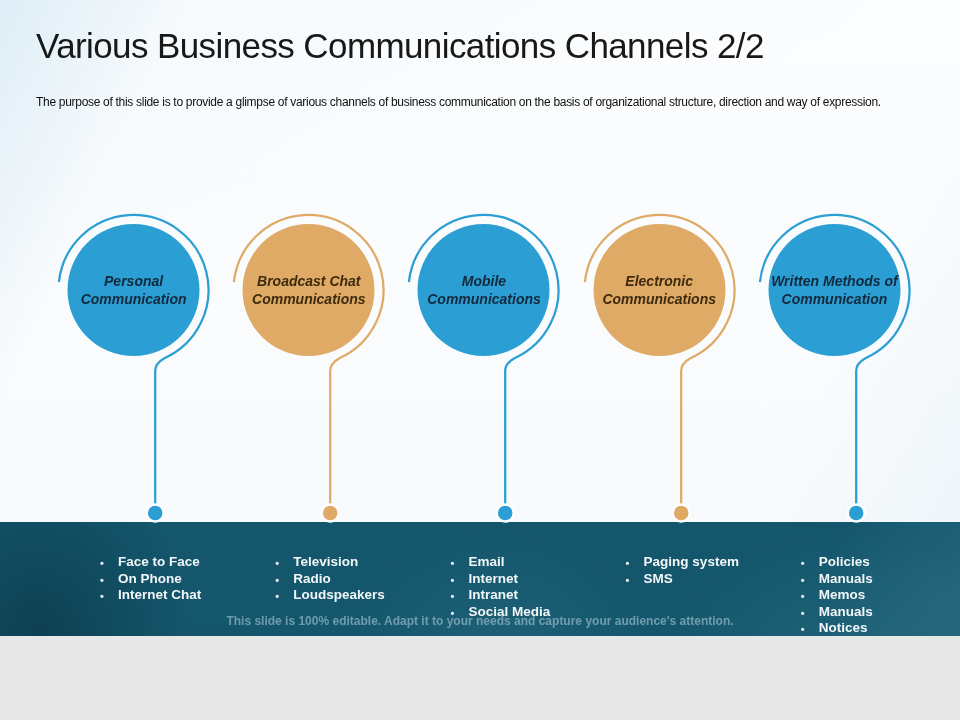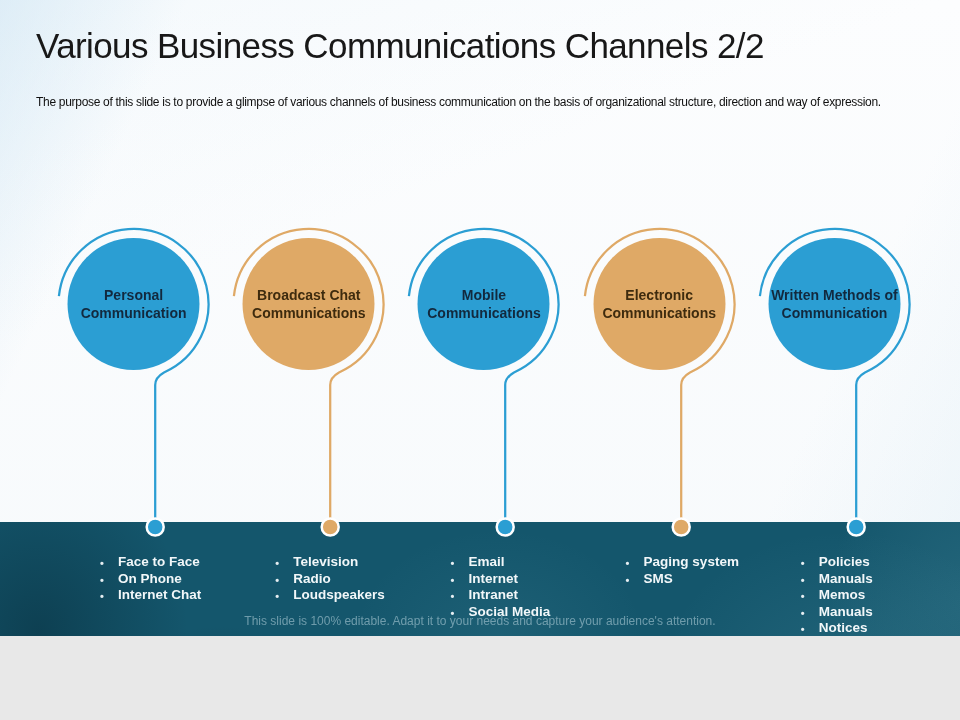--- a/index.html
+++ b/index.html
@@ -25,22 +25,22 @@
     background:
       linear-gradient(180deg, rgba(0,0,0,0) 82%, rgba(0,12,20,.28) 100%),
       radial-gradient(ellipse 230px 260px at 4% 55%, rgba(3,28,40,.38), transparent 65%),
       radial-gradient(ellipse 190px 150px at 23% 105%, rgba(4,30,42,.25), transparent 70%),
       radial-gradient(ellipse 210px 160px at 52% 60%, rgba(125,195,210,.09), transparent 70%),
       radial-gradient(ellipse 260px 200px at 88% 75%, rgba(135,205,220,.11), transparent 70%),
       radial-gradient(ellipse 200px 260px at 101% 40%, rgba(140,205,220,.13), transparent 70%),
       linear-gradient(#14566c,#14566c);
   }
   .columns{
-    position:absolute;left:46px;top:222px;width:876px;height:322px;
-    display:flex;z-index:2;
+    position:absolute;left:46px;top:208px;width:876px;height:322px;
+    display:flex;z-index:2;font-style:italic;
   }
   .col{position:relative;flex:1;}
   .col svg{position:absolute;left:0;top:0;display:block;}
   .ring{stroke:var(--c);stroke-width:2.25px;fill:none;}
   .disc{fill:var(--c);}
   .dot{fill:var(--c);stroke:#ffffff;stroke-width:2.5px;}
   .label{
     position:absolute;left:16px;right:16px;top:26px;height:112px;
     display:flex;align-items:center;justify-content:center;text-align:center;
     font-size:14px;font-weight:600;line-height:18px;color:var(--txt);
@@ -52,21 +52,21 @@
   .items li{
     position:relative;padding-left:18px;margin:0;
     color:#f2f7f9;font-size:13.5px;font-weight:600;line-height:16.6px;
   }
   .items li::before{
     content:"\2022";position:absolute;left:0;top:1px;
     font-size:11px;color:#e6eef2;
   }
   .footer{
     position:absolute;left:0;right:0;bottom:8px;text-align:center;z-index:3;
-    font-size:12px;font-weight:400;color:rgba(166,199,210,.62);
+    font-size:12px;font-weight:700;color:rgba(166,199,210,.62);
   }
 </style>
 </head>
 <body>
 
 <div class="slide">
   <h1 class="title">Various Business Communications Channels 2/2</h1>
   <p class="subtitle">The purpose of this slide is to provide a glimpse of various channels of business communication on the basis of organizational structure, direction and way of expression.</p>
 
   <div class="band"></div>

